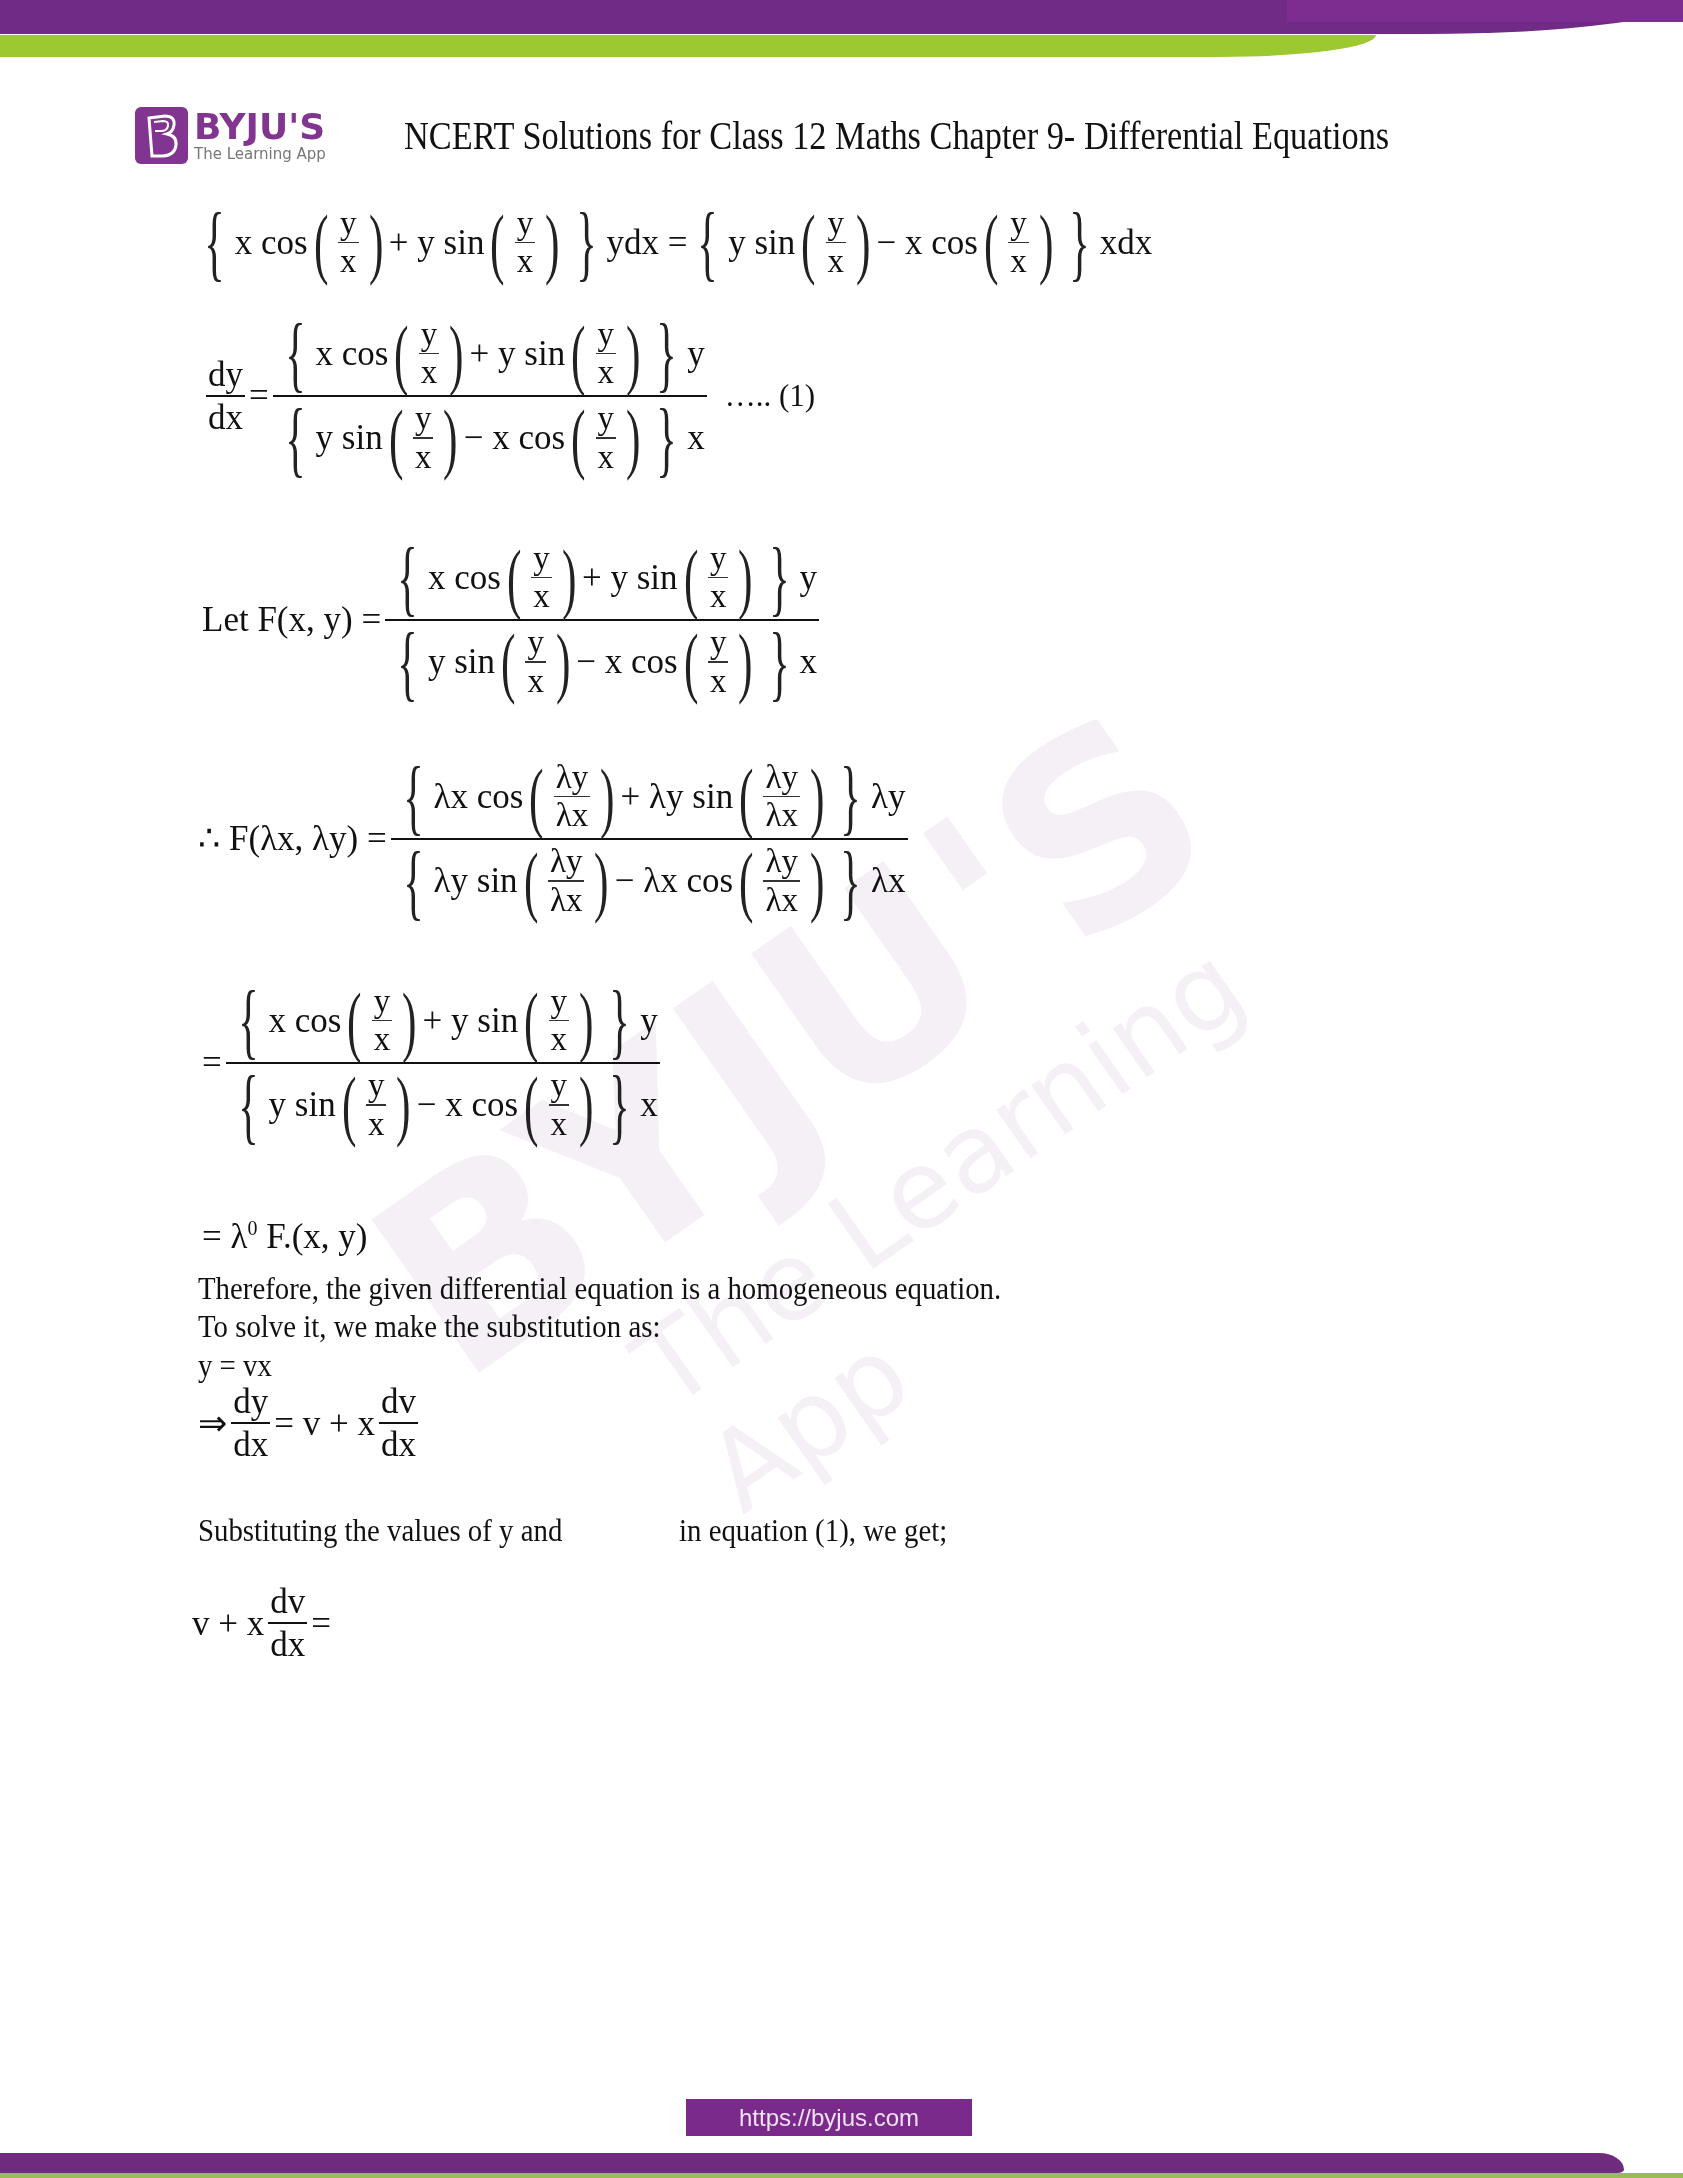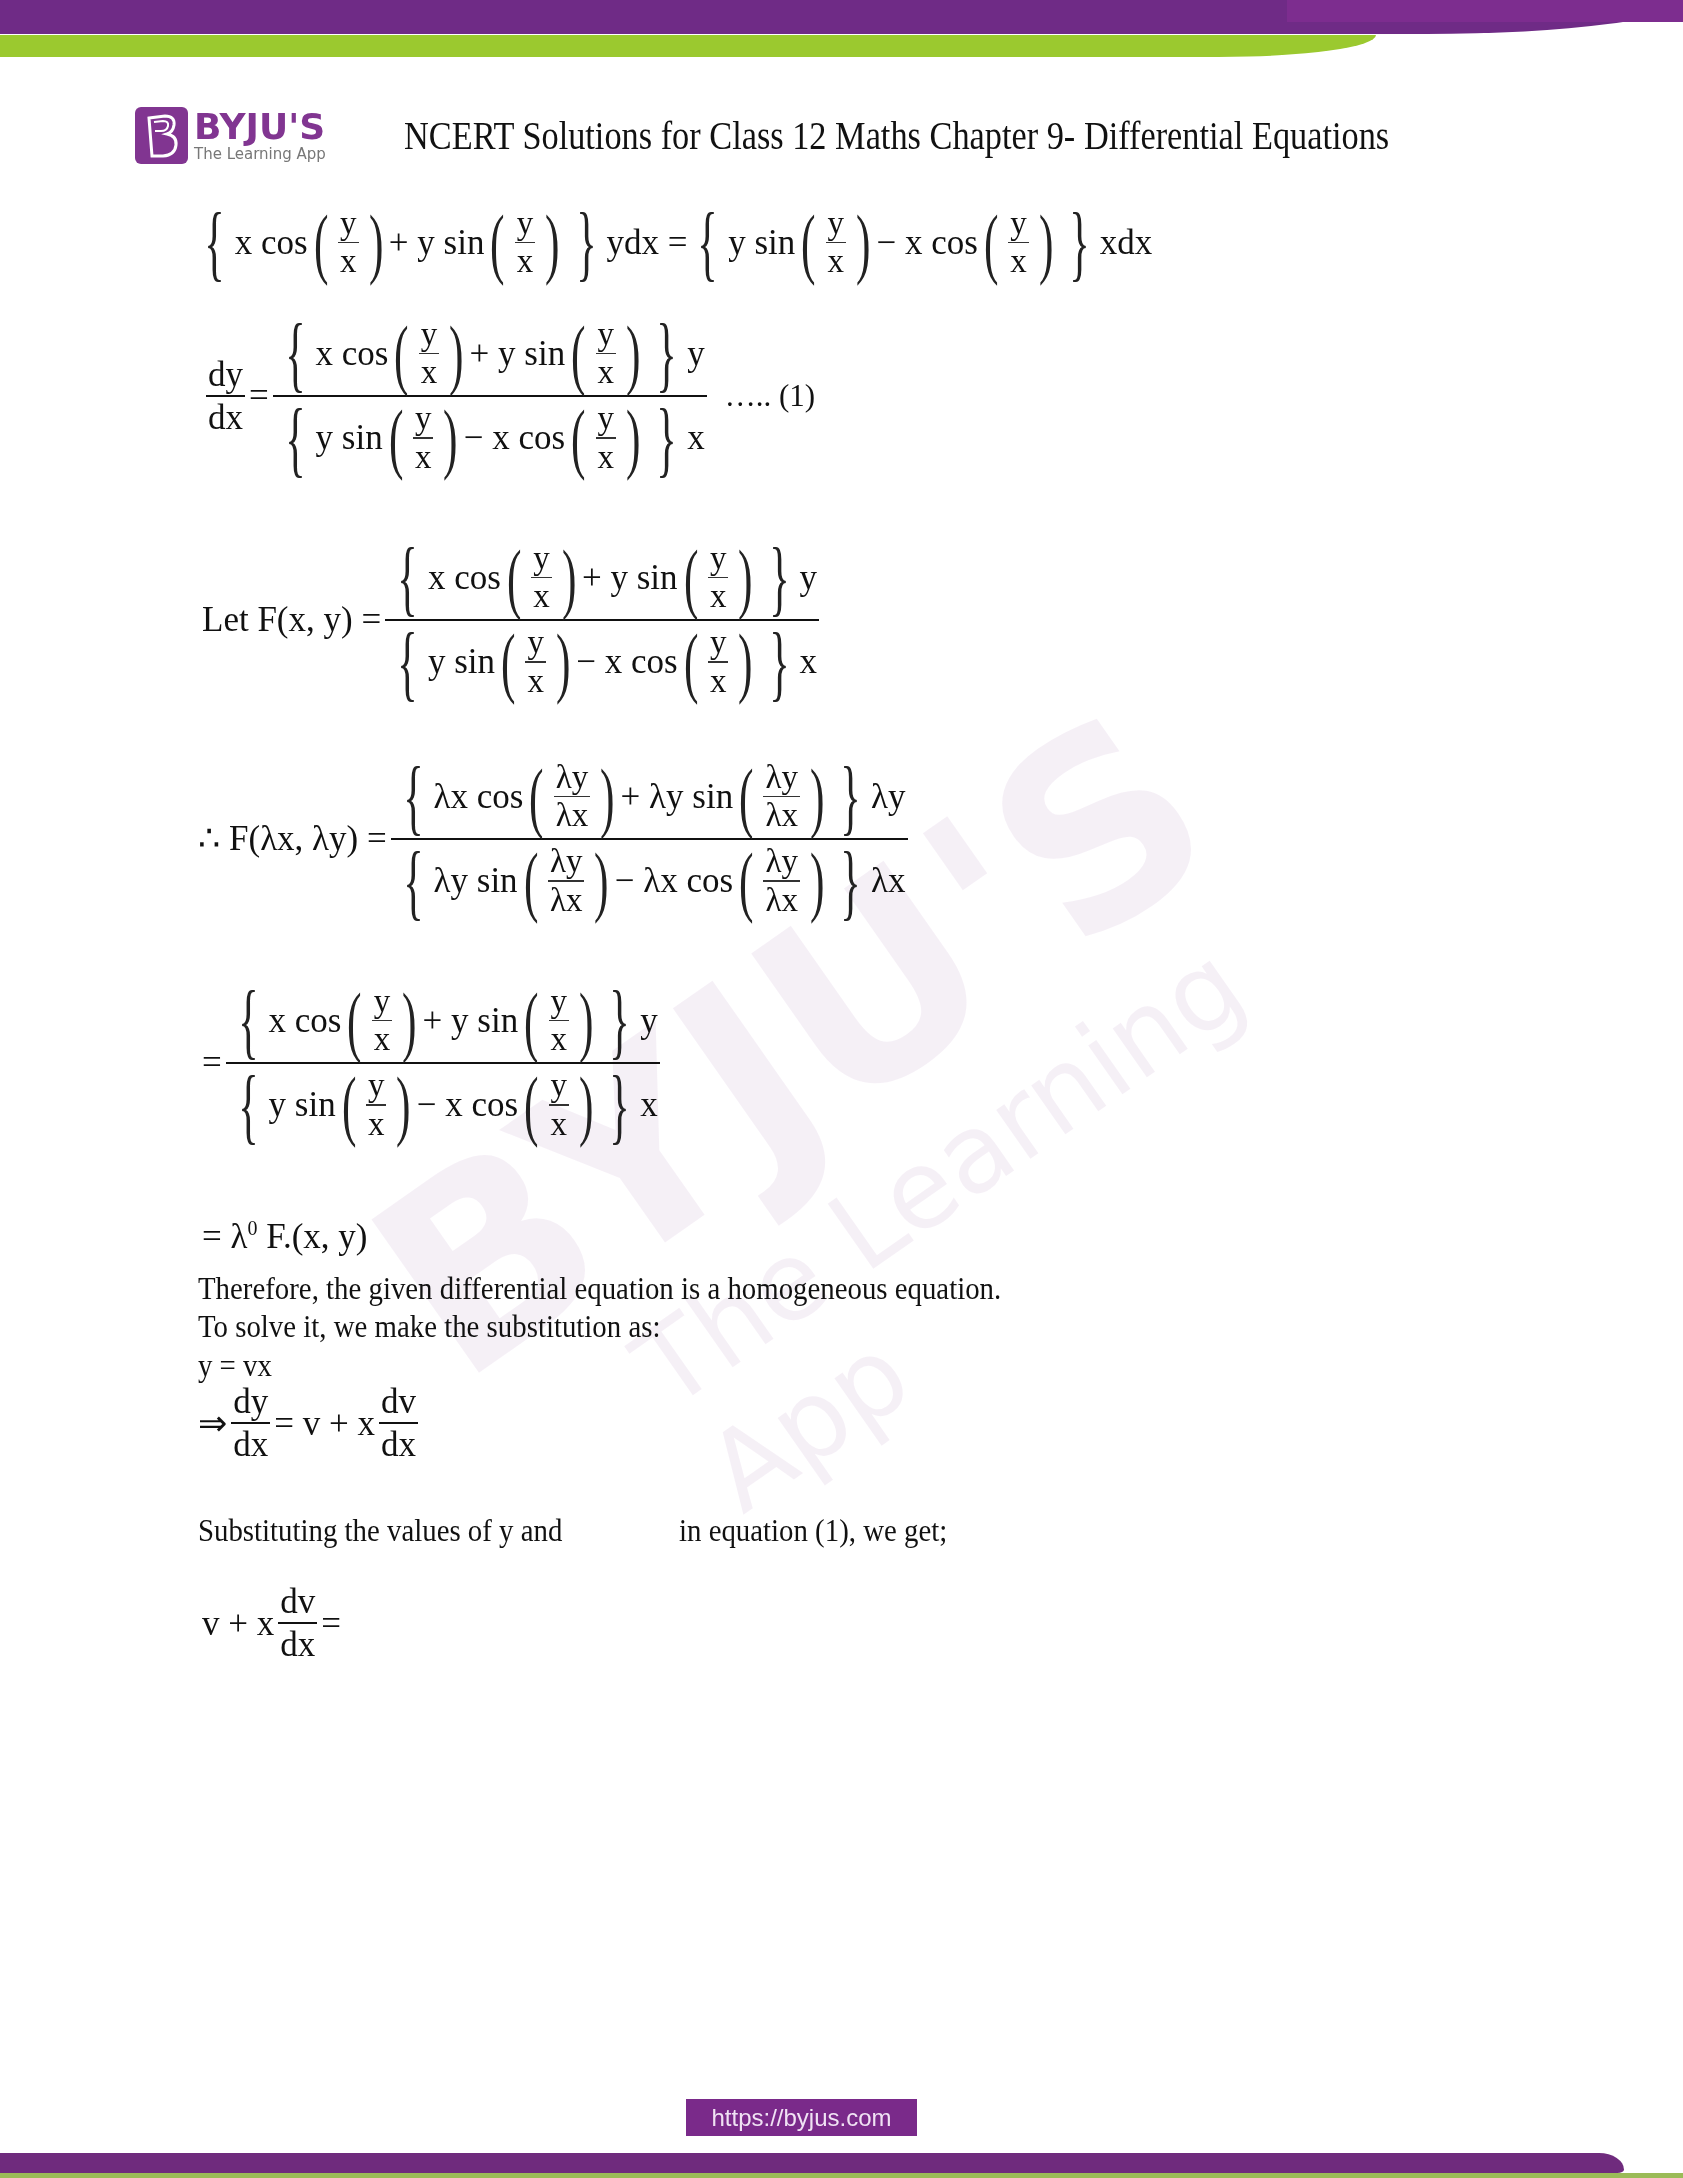--- a/index.html
+++ b/index.html
@@ -34,21 +34,21 @@
   .frac > .bar { align-self:stretch; height:2px; background:#111; margin:3px 0; }
   .sfrac { font-size:33px; }
   .sfrac > .bar { height:1.5px; background:#333; margin:2px 0; }
   .paren { font-weight:100; color:#222; transform:scaleX(0.55); display:inline-block; }
   .brace { display:inline-block; transform:scaleX(0.5); color:#222; font-weight:100; }
   .bigp { font-size:79px; line-height:0.9; }
   .bigb { font-size:85px; line-height:0.9; }
   .txt { font-family:"Liberation Serif", serif; font-size:31px; white-space:nowrap; transform:scaleX(0.93); transform-origin:left center; }
 
   
-  .url-box { left:686px; top:2099px; width:231px; height:37px; background:#7a2a8a;
+  .url-box { left:686px; top:2099px; width:286px; height:37px; background:#7a2a8a;
              display:flex; align-items:center; justify-content:center; }
   .url-text { font-family:"Liberation Sans", sans-serif; font-size:24px; color:#f0e2f4; }
 
   
   .watermark { left:416px; top:871px; width:990px; height:594px; transform:rotate(-35deg);
                opacity:0.07; pointer-events:none; }
   .wm-text { font-family:"DejaVu Sans", sans-serif; font-weight:bold; font-size:257px; color:#813591; line-height:1; }
   .wm-sub { font-family:"DejaVu Sans", sans-serif; font-size:109px; color:#813591; margin-left:158px; }
 </style>
 </head>
@@ -339,21 +339,21 @@
   <span class="frac">
       <span class="num">dv</span>
       <span class="bar"></span>
       <span class="den">dx</span>
     </span>
 </div>
 
 <div class="abs txt" style="left:198px; top:1513px;">Substituting the values of y and</div>
 <div class="abs txt" style="left:679px; top:1513px;">in equation (1), we get;</div>
 
-<div class="abs m row" style="left:202px; top:1584px;">
+<div class="abs m row" style="left:192px; top:1584px;">
   <span>v + x</span>
   <span class="frac">
       <span class="num">dv</span>
       <span class="bar"></span>
       <span class="den">dx</span>
     </span>
   <span>=</span>
 </div>
 
 <div class="abs url-box">

